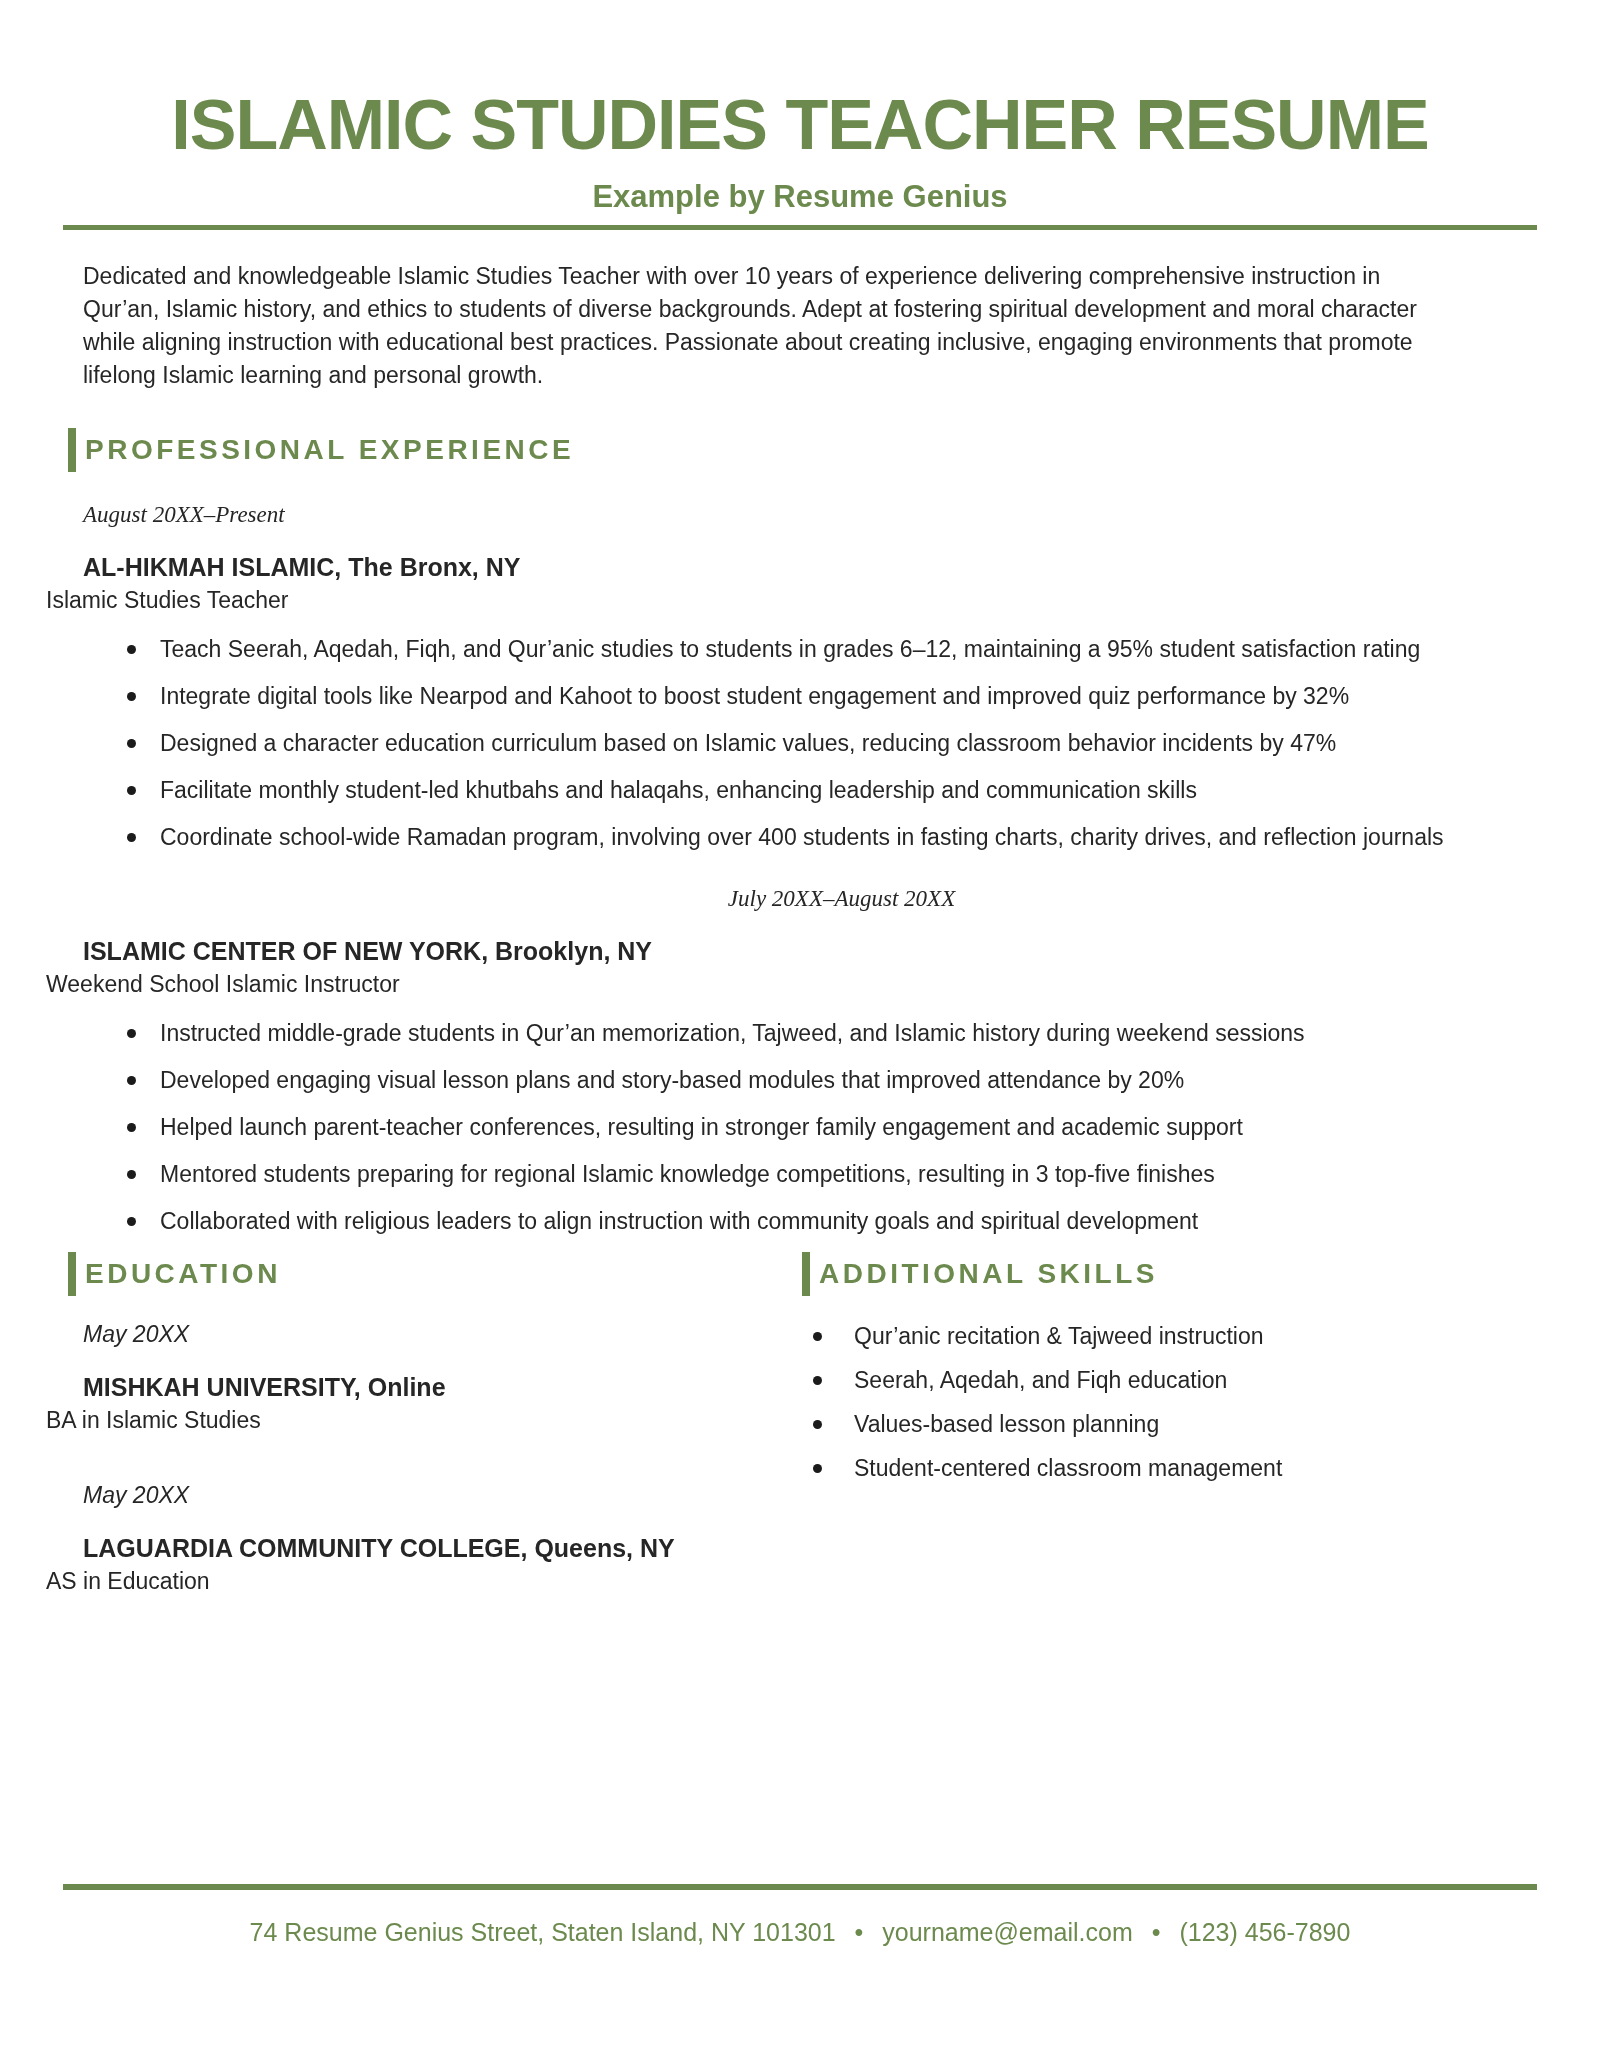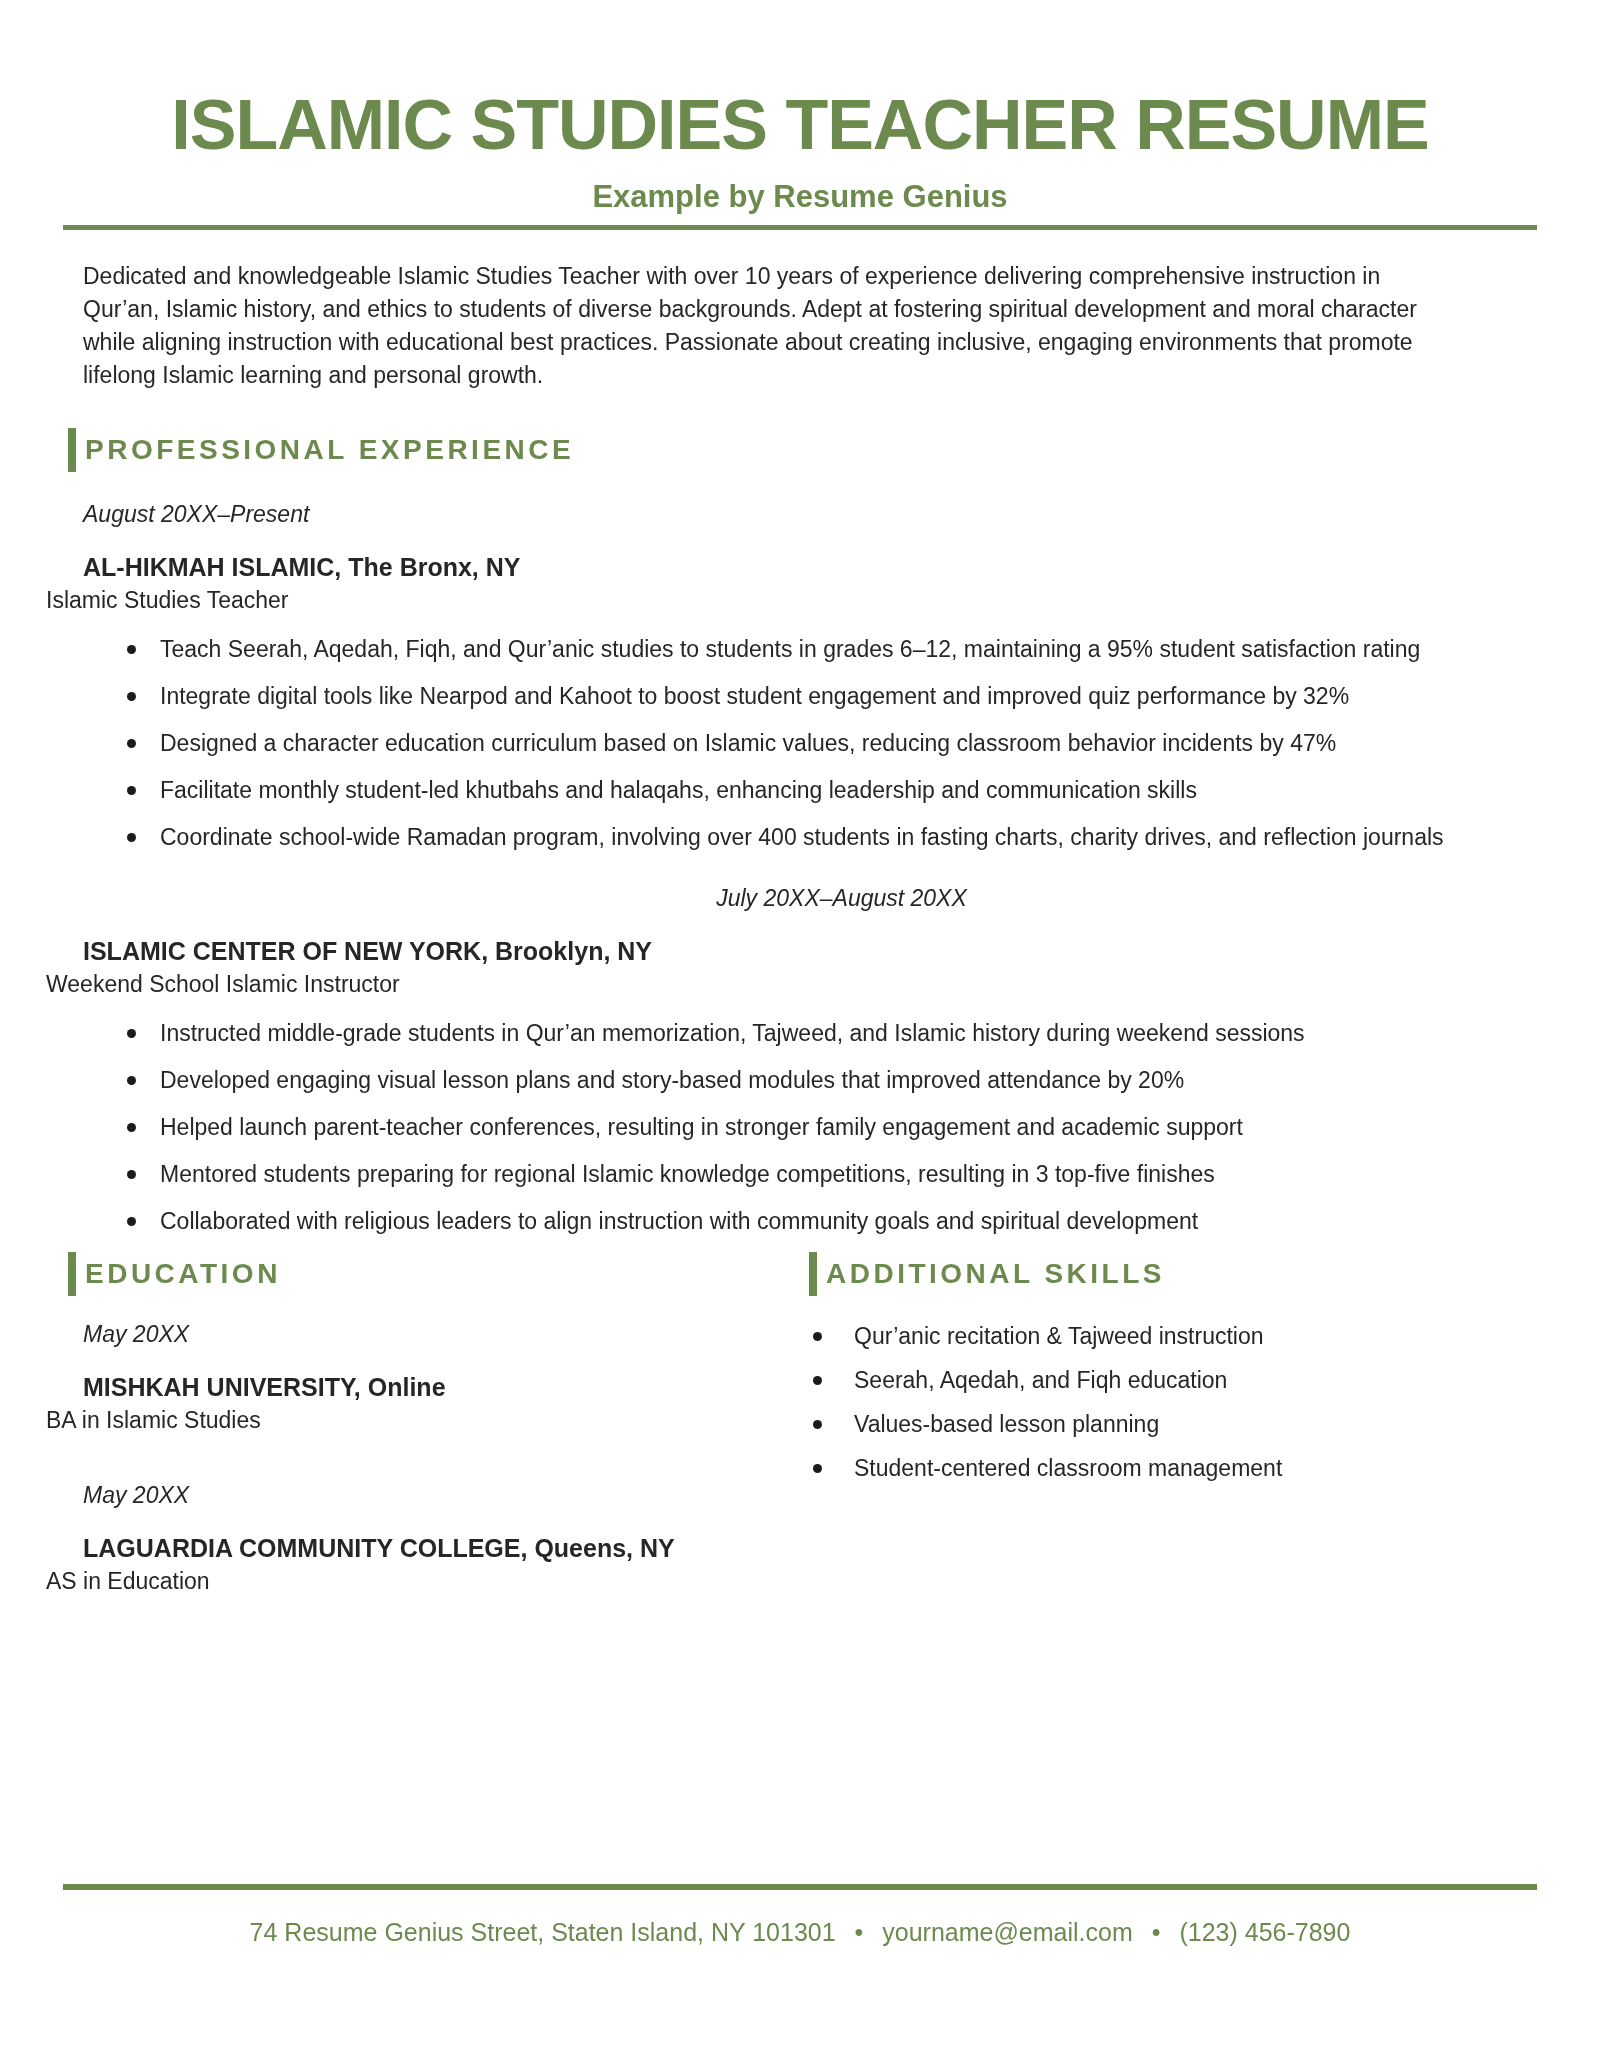--- a/index.html
+++ b/index.html
@@ -76,21 +76,21 @@
     margin:20px 0 0 83px;
     font-weight:bold;
     font-size:25px;
     line-height:33px;
   }
   .role{
     margin:0 0 0 46px;
     font-size:23px;
     line-height:33px;
   }
-  .job .dates{margin-top:26px;}
+  .job .dates{margin-top:26px;font-family:Liberation Serif, serif;}
   .job + .job .dates{margin-top:28px;text-align:center;}
   ul.bullets{
     list-style:none;
     margin:16px 90px 0 0;
     padding:0 0 0 160px;
   }
   ul.bullets li{
     position:relative;
     font-size:23px;
     line-height:33px;
@@ -106,21 +106,21 @@
     border-radius:50%;
     background:#1b1b1b;
   }
   
   .two-col{
     display:flex;
     margin-top:6px;
   }
   .col-left{flex:none;width:794px;}
   .col-right{flex:1;}
-  .col-right .section-header{margin-left:15px;}
+  .col-right .section-header{margin-left:8px;}
   .edu-entry .dates{margin-top:22px;}
   .edu-entry + .edu-entry .dates{margin-top:42px;}
   .edu-entry .employer{margin-top:20px;}
   ul.skills{
     list-style:none;
     margin:24px 0 0 0;
     padding:0 0 0 60px;
   }
   ul.skills li{
     position:relative;

